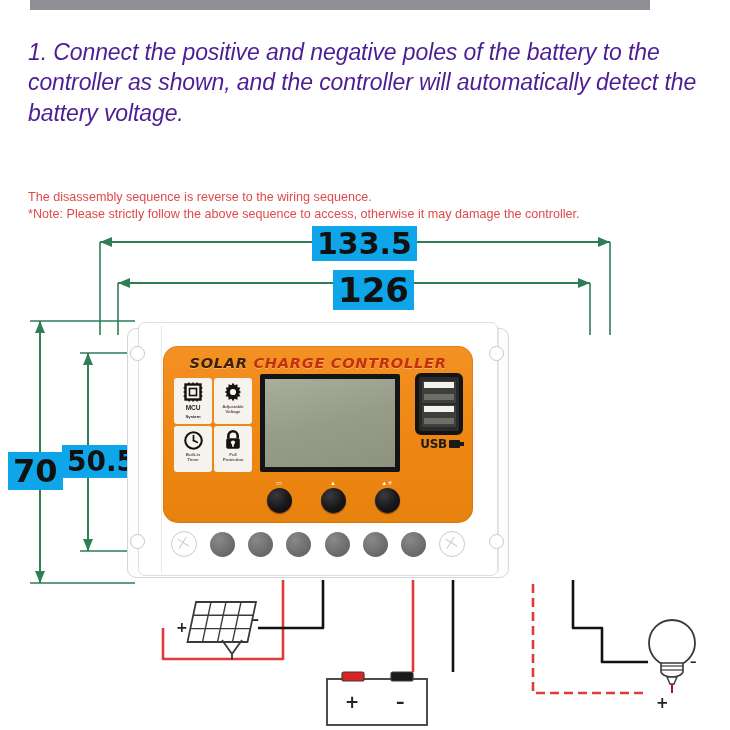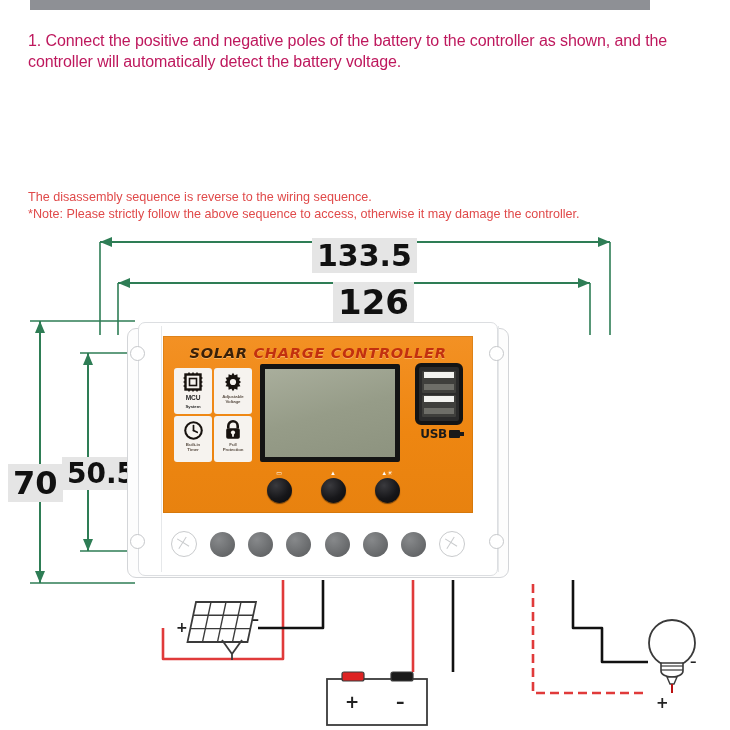--- a/index.html
+++ b/index.html
@@ -27,25 +27,26 @@
   }
 
   
   #instructions {
     position: absolute;
     left: 28px;
     top: 14px;
     width: 672px;
   }
   .instr {
-    font-size: 16px;
+    font-size: 23px;
     line-height: 1.32;
-    color: #be185d;
+    color: #4c1d95;
     margin-bottom: 17px;
     letter-spacing: -0.1px;
+    font-style: italic;
   }
   #note {
     position: absolute;
     left: 28px;
     top: 189px;
     width: 690px;
     font-size: 12.6px;
     line-height: 1.38;
     color: #e04a4a;
   }
@@ -59,24 +60,23 @@
     width: 730px;
     height: 385px;
   }
   #drawing svg { display: block; }
 
   .dim-label {
     position: absolute;
     font-family: "DejaVu Sans", sans-serif;
     font-weight: bold;
     color: #111;
-    background: #e5e5e5;
+    background: #0ea5e9;
     padding: 0 5px;
     white-space: nowrap;
-    margin-top: 12px;
   }
   #dim-1335 { left: 312px; top: 226px; font-size: 30px; }
   #dim-126  { left: 333px; top: 270px; font-size: 34px; }
   #dim-70   { left: 8px;   top: 452px; font-size: 32px; }
   #dim-505  { left: 62px;  top: 445px; font-size: 28px; }
 
   
   #controller {
     position: absolute;
     left: 127px;
@@ -104,25 +104,26 @@
     position: absolute;
     left: 22px; top: 3px;
     width: 336px; height: 246px;
     border-left: 1px solid #e6e8ea;
     border-right: 1px solid #e6e8ea;
   }
 
   
   #faceplate {
     position: absolute;
-    left: 36px; top: 14px;
+    left: 36px; top: 24px;
     width: 310px; height: 177px;
     background: #f08a18;
     background: linear-gradient(180deg,#f39124 0%, #ee8611 55%, #e8820f 100%);
     box-shadow: inset 0 0 0 1px rgba(160,90,0,.25);
+    border-radius: 15px;
   }
   #brand {
     position: absolute;
     left: 0; right: 0; top: 8px;
     text-align: center;
     font-family: "DejaVu Sans", sans-serif;
     font-size: 14.6px;
     font-weight: bold;
     font-style: italic;
     letter-spacing: 0.7px;

